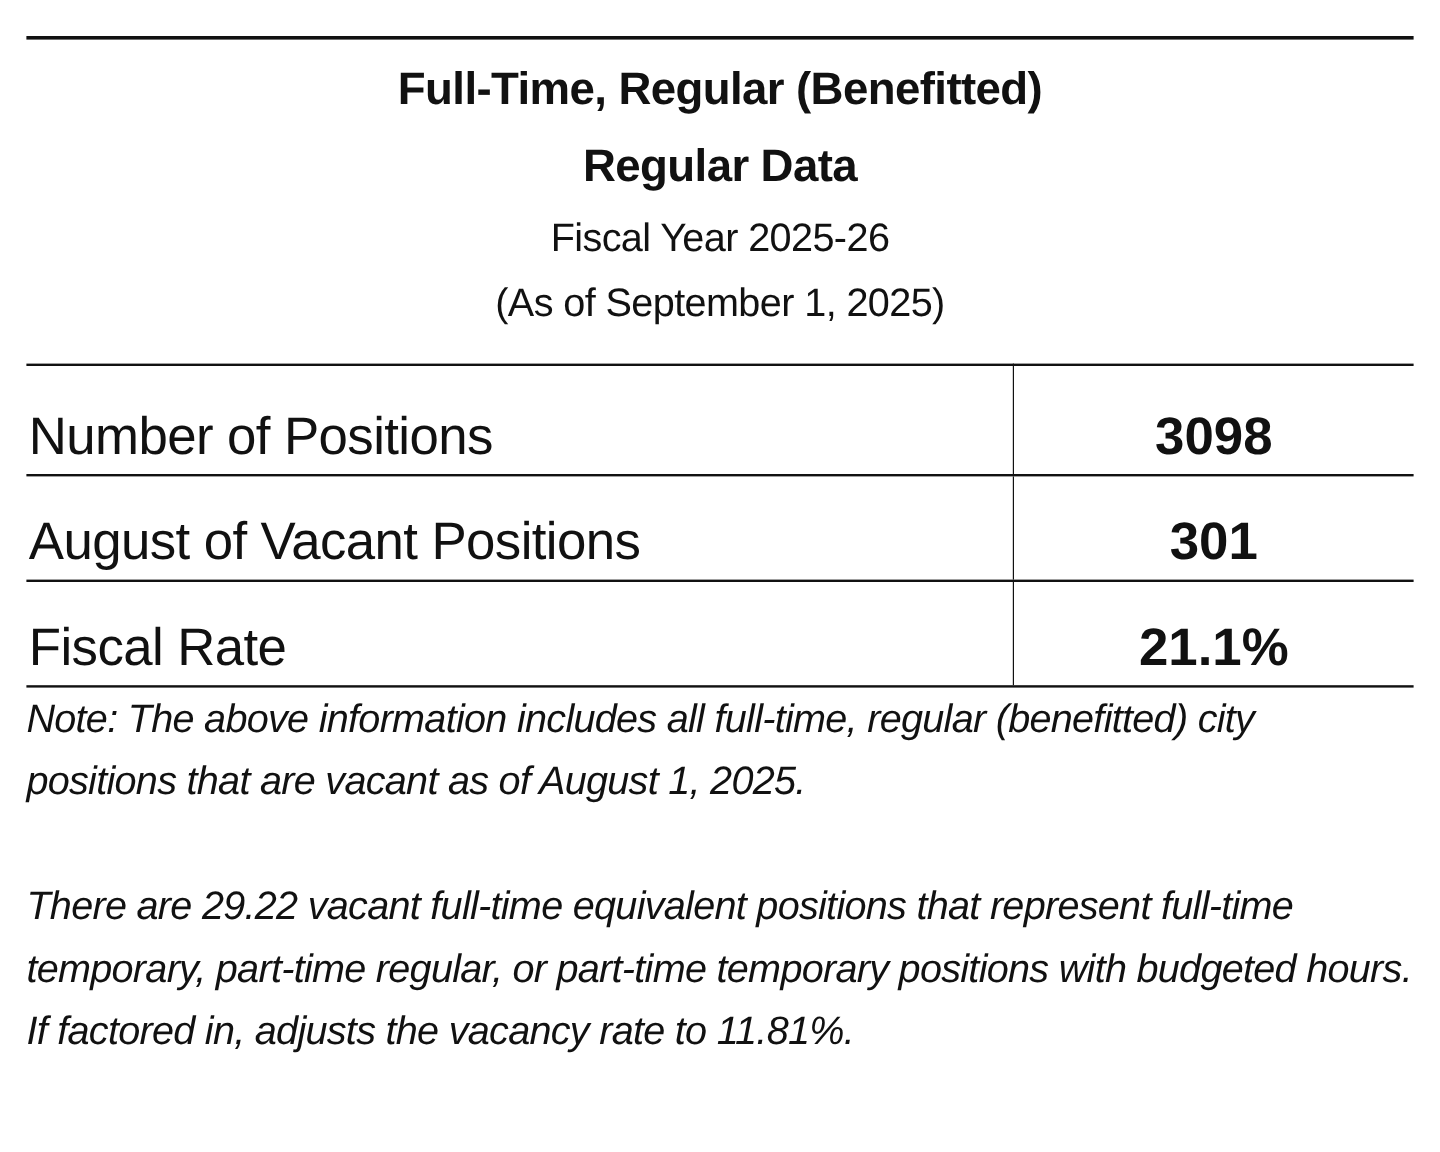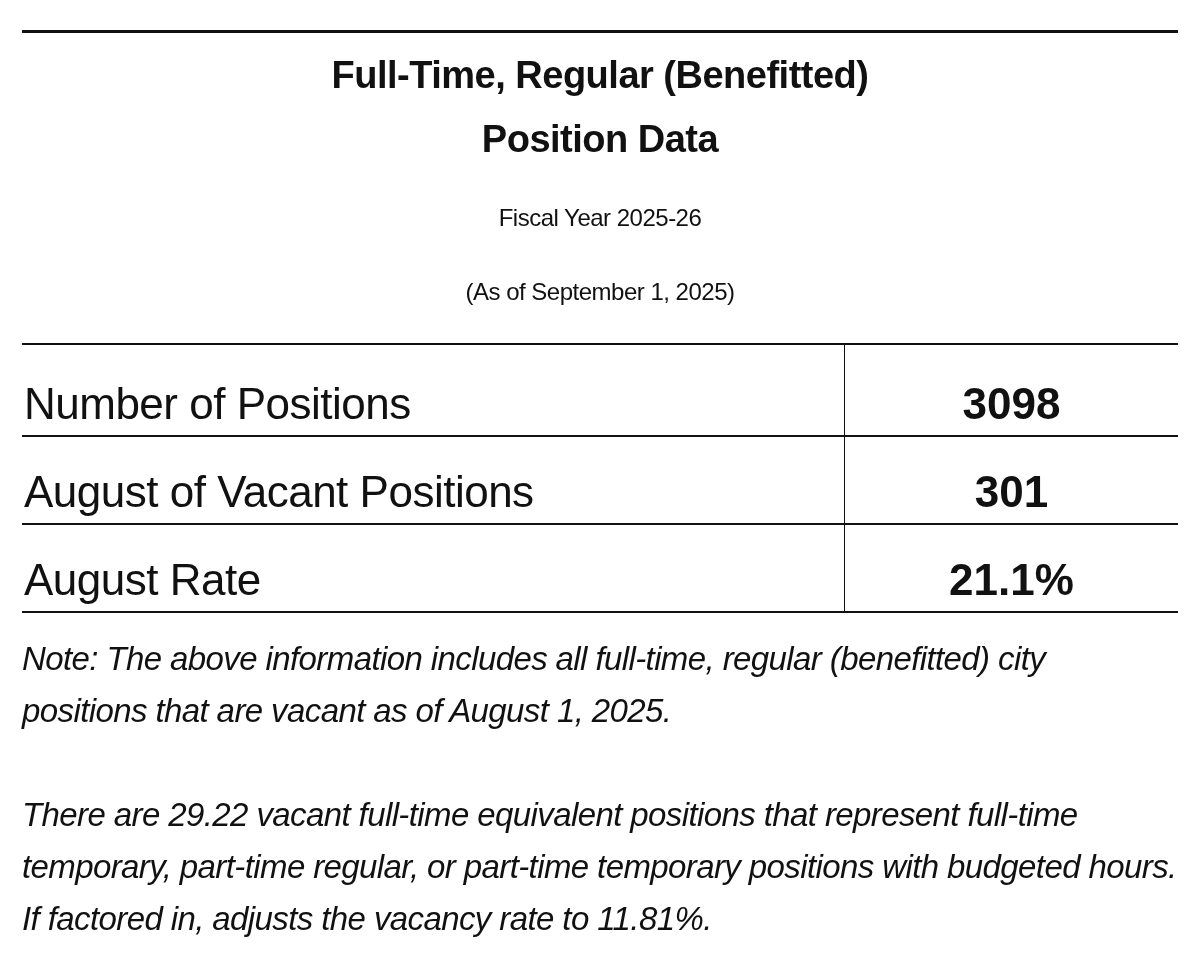--- a/index.html
+++ b/index.html
@@ -4,53 +4,53 @@
 <style>
   html, body { margin: 0; padding: 0; background: #ffffff; }
   body {
     width: 1200px; height: 960px; position: relative; overflow: hidden;
     font-family: "Liberation Sans", sans-serif; color: #111;
   }
   .doc { position: absolute; left: 22px; top: 30px; width: 1156px; }
   .rule-top { border-top: 3px solid #111; }
   .header { text-align: center; padding-top: 10px; }
   .title { font-weight: bold; font-size: 38px; line-height: 64px; letter-spacing: -0.5px; }
-  .sub { font-size: 24px; line-height: 54px; letter-spacing: -0.5px; margin-top: 20px; }
+  .sub { font-size: 33px; line-height: 54px; letter-spacing: -0.5px; }
   .sub2 { margin-bottom: 24px; }
   table { width: 100%; border-collapse: collapse; border-top: 2px solid #111; }
   td { font-size: 44px; height: 80px; padding: 0; vertical-align: bottom; padding-bottom: 6px; border-bottom: 2px solid #111; }
   td.label { width: 820px; border-right: 1.5px solid #111; padding-left: 2px; letter-spacing: -0.5px; }
   td.val { text-align: center; font-weight: bold; }
   tr.first td { height: 84px; }
-  .notes { font-style: italic; font-size: 33px; line-height: 52px; margin-top: 20px; letter-spacing: -0.6px; }
+  .notes { font-style: italic; font-size: 33px; line-height: 52px; letter-spacing: -0.6px; }
   .notes p { margin: 0 0 52px 0; }
 </style>
 </head>
 <body>
 
 <div class="doc">
   <div class="rule-top"></div>
   <div class="header">
     <div class="title">Full-Time, Regular (Benefitted)</div>
-    <div class="title">Position Data</div>
+    <div class="title">Regular Data</div>
     <div class="sub">Fiscal Year 2025-26</div>
     <div class="sub sub2">(As of September 1, 2025)</div>
   </div>
   <table>
     <tbody>
         <tr class="first">
       <td class="label">Number of Positions</td>
       <td class="val">3098</td>
     </tr>
     <tr>
       <td class="label">August of Vacant Positions</td>
       <td class="val">301</td>
     </tr>
     <tr>
-      <td class="label">August Rate</td>
+      <td class="label">Fiscal Rate</td>
       <td class="val">21.1%</td>
     </tr>
   </tbody>
     </table>
   <div class="notes">
     <p>Note: The above information includes all full-time, regular (benefitted) city positions that are vacant as of August 1, 2025.</p>
     <p>There are 29.22 vacant full-time equivalent positions that represent full-time temporary, part-time regular, or part-time temporary positions with budgeted hours. If factored in, adjusts the vacancy rate to 11.81%.</p>
   </div>
 </div>
 

